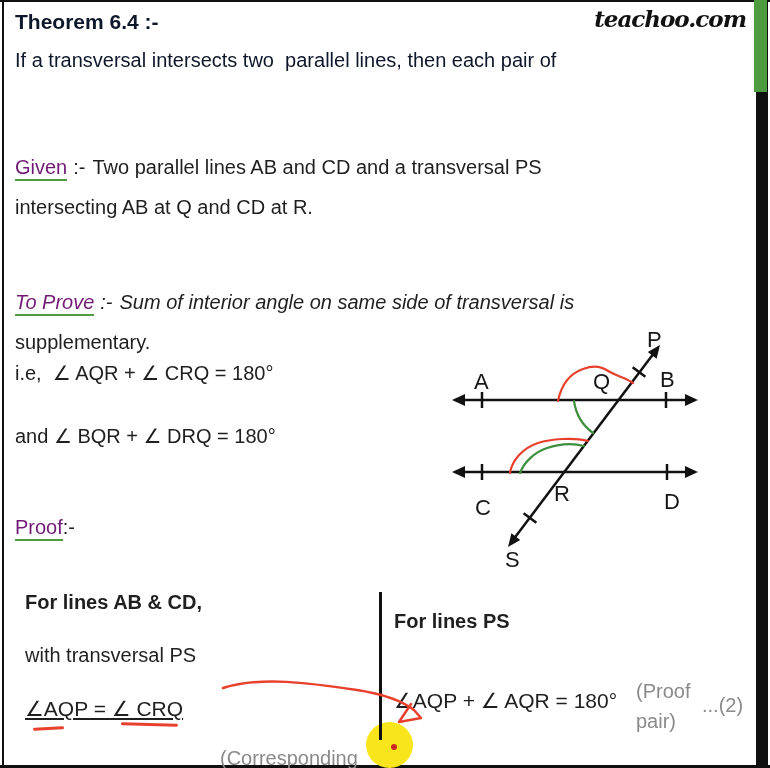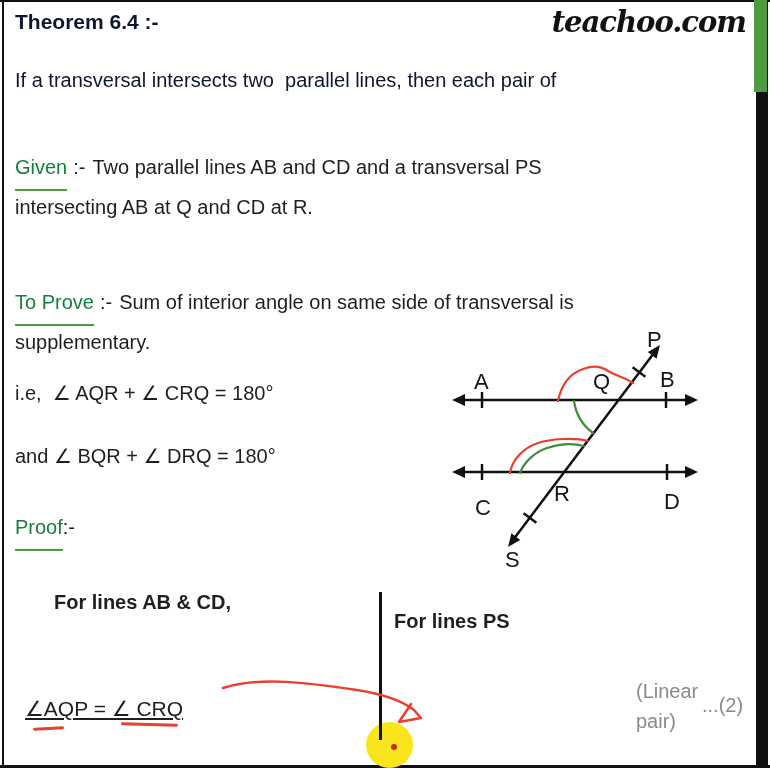--- a/index.html
+++ b/index.html
@@ -1,33 +1,33 @@
 <!DOCTYPE html>
 <html><head>
 <meta charset="utf-8">
 <style>
   html,body { margin:0; padding:0; background:#e9e9e9; }
   .page {
     position:relative; width:770px; height:768px; background:#ffffff;
     font-family:"Liberation Sans", sans-serif; color:#1f1f1f; overflow:hidden;
   }
   .abs { position:absolute; }
-  .pre { white-space:pre-wrap;margin-top:20px; }
+  .pre { white-space:pre-wrap; }
   .green-text { color:#0f172a; }
   .green-label {
-    color:#15803d; border-bottom:2px solid #4e9b40; padding-bottom:11px;
+    color:#701a75; border-bottom:2px solid #4e9b40; padding-bottom:1px;
   }
   .body20 { font-size:20px; }
   .eq { font-size:21px; white-space:pre-wrap; }
   .bold { font-weight:bold; }
   .gray { color:#8a8a8a; font-size:20px; line-height:30px; }
   .sep { margin:0 7px 0 6px; color:#1f1f1f; }
   .brand {
     font-family:"DejaVu Serif", serif; font-style:italic; font-weight:bold;
-    font-size:29px; color:#111; letter-spacing:-1px;
+    font-size:23px; color:#111; letter-spacing:-1px;
   }
   .border-piece { background:#101010; }
   .divider { background:#101010; }
   .red-underline { background:#e8402c; height:3px; border-radius:2px; }
   .laser-dot { background:#f8e51c; border-radius:50%; }
   .laser-core { background:#cc2a1d; border-radius:50%; }
   svg text { font-family:"Liberation Sans", sans-serif; }
 </style>
 </head>
 <body>
@@ -43,21 +43,21 @@
   <div class="abs brand" style="right:24px;top:5px;">teachoo.com</div>
 
   <div class="abs green-text bold" style="left:15px;top:10px;font-size:21px;">Theorem 6.4 :-</div>
   <div class="abs green-text body20 pre" style="left:15px;top:49px;">If a transversal intersects two  parallel lines, then each pair of</div>
 
   <div class="abs body20" style="left:15px;top:156px;">
     <span class="green-label">Given</span><span class="sep">:-</span><span>Two parallel lines AB and CD and a transversal PS</span>
   </div>
   <div class="abs body20" style="left:15px;top:196px;">intersecting AB at Q and CD at R.</div>
 
-  <div class="abs body20" style="left:15px;top:291px;">
+  <div class="abs body20" style="left:15px;top:291px;font-style:italic;">
     <span class="green-label">To Prove</span><span class="sep">:-</span><span>Sum of interior angle on same side of transversal is</span>
   </div>
   <div class="abs body20" style="left:15px;top:331px;">supplementary.</div>
   <div class="abs body20 pre" style="left:15px;top:361px;">i.e,  ∠ AQR + ∠ CRQ = 180°</div>
   <div class="abs body20 pre" style="left:15px;top:424px;">and ∠ BQR + ∠ DRQ = 180°</div>
 
   <svg class="abs" style="left:450px;top:325px;" width="260" height="250" viewBox="0 0 260 250">
 
     <line x1="10" y1="75" x2="240" y2="75" stroke="#111" stroke-width="2.5"></line>
     <polygon points="2,75 15,69 15,81" fill="#111"></polygon>
@@ -93,33 +93,35 @@
   </svg>
 
   <div class="abs body20" style="left:15px;top:516px;">
     <span class="green-label">Proof</span><span>:-</span>
   </div>
 
   <div class="abs laser-dot" style="left:366px;top:722px;width:47px;height:46px;"></div>
 
   <div class="abs divider" style="left:379px;top:592px;width:3px;height:148px;"></div>
 
-  <div class="abs body20 bold" style="left:25px;top:591px;margin-left:29px;">For lines AB &amp; CD,</div>
+  <div class="abs body20 bold" style="left:25px;top:591px;">For lines AB &amp; CD,</div>
+  <div class="abs body20" style="left:25px;top:644px;">with transversal PS</div>
   <div class="abs eq" style="left:25px;top:697px;text-decoration:underline;">∠AQP = ∠ CRQ</div>
   <div class="abs gray pre" style="left:220px;top:683px;">
     <div>(Corresponding</div>
     
   </div>
 
   <div class="abs red-underline" style="left:33px;top:727px;width:31px;transform:rotate(-3deg);"></div>
   <div class="abs red-underline" style="left:121px;top:723px;width:57px;transform:rotate(1.5deg);"></div>
 
   <div class="abs body20 bold" style="left:394px;top:610px;">For lines PS</div>
+  <div class="abs eq" style="left:394px;top:689px;">∠AQP + ∠ AQR = 180°</div>
   <div class="abs gray" style="left:636px;top:676px;">
-    <div>(Linear</div>
+    <div>(Proof</div>
     <div>pair)</div>
   </div>
   <div class="abs gray" style="left:702px;top:690px;">...(2)</div>
 
   <svg class="abs" style="left:215px;top:670px;" width="220" height="62" viewBox="0 0 220 62">
     <path d="M8,18 C45,6 95,13 142,20 C168,24 186,30 199,40 L206,48 L184,52 L196,34" stroke="#e8402c" stroke-width="2.5" fill="none" stroke-linecap="round" stroke-linejoin="round"></path>
   </svg>
 
   <div class="abs laser-core" style="left:391px;top:744px;width:6px;height:6px;"></div>
 

